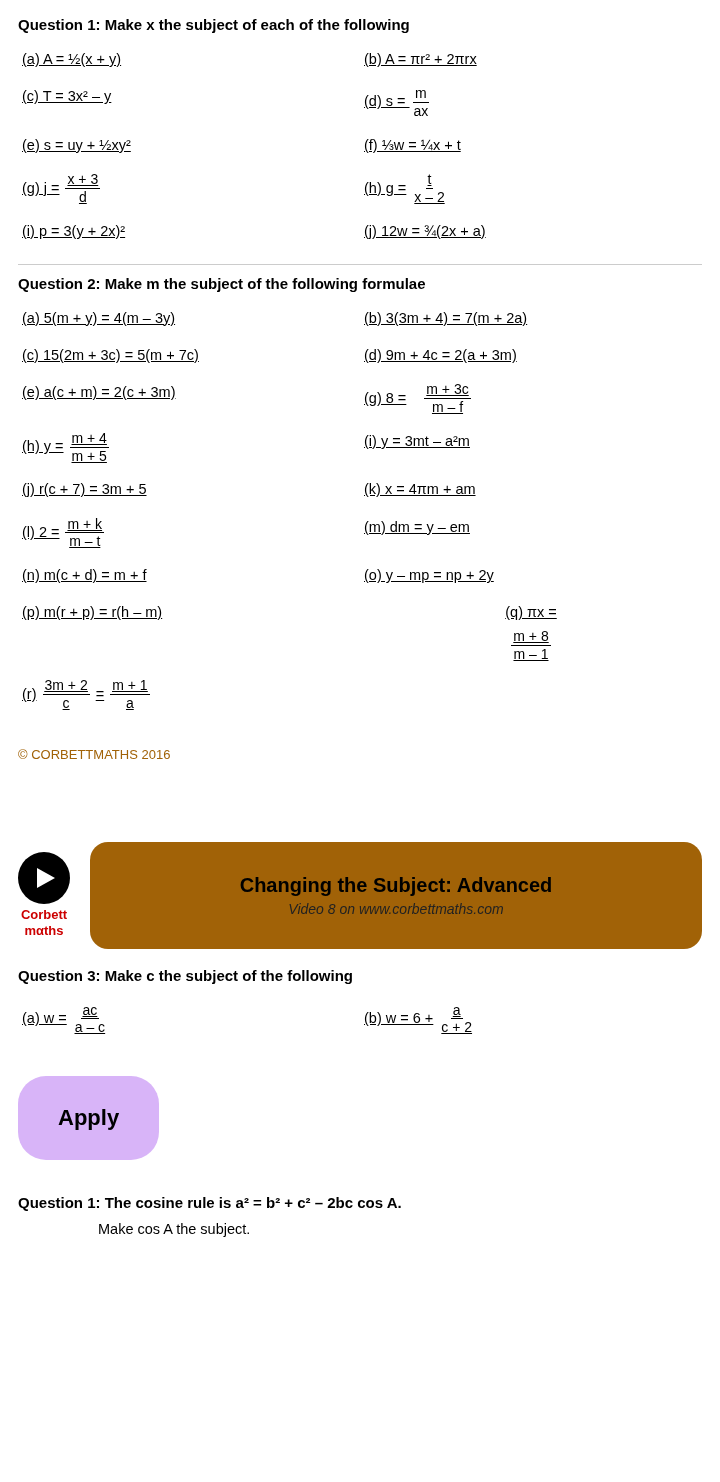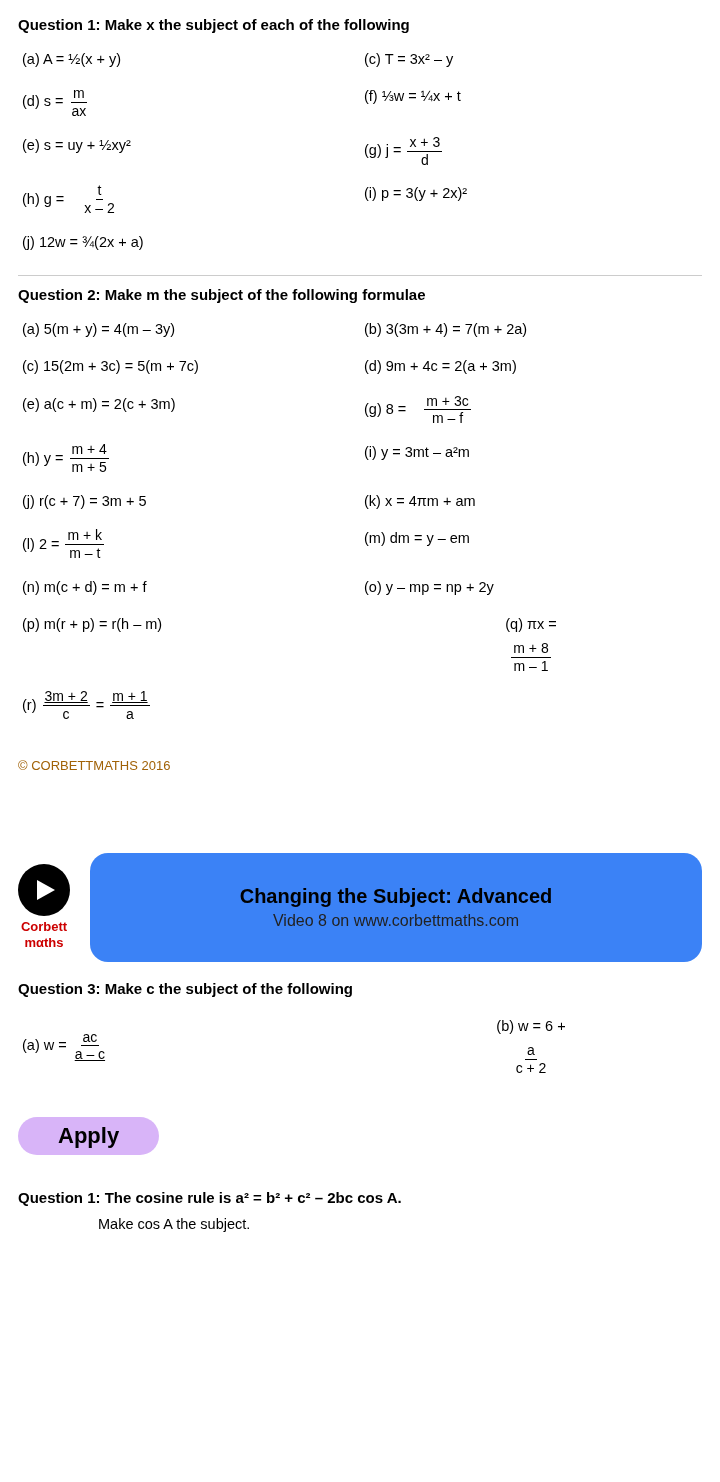--- a/index.html
+++ b/index.html
@@ -19,20 +19,21 @@
     .problems-grid {
       display: grid;
       grid-template-columns: 1fr 1fr;
       gap: 4px 0;
       margin-bottom: 10px;
     }
     .problem {
       padding: 5px 4px;
       font-size: 14.5px;
       line-height: 1.6;
+      text-decoration: underline;
     }
     .fraction {
       display: inline-flex;
       flex-direction: column;
       align-items: center;
       vertical-align: middle;
       font-size: 14px;
       line-height: 1.2;
       margin: 0 2px;
     }
@@ -94,87 +95,91 @@
     }
     .corbett-logo .logo-text {
       text-align: center;
       line-height: 1.2;
     }
     .corbett-logo .logo-text span {
       color: #c00;
     }
     .banner-box {
       flex: 1;
-      background: #3b82f6;
+      background: #a16207;
       border-radius: 18px;
       padding: 32px 20px;
       text-align: center;
     }
     .banner-title {
       font-size: 20px;
       font-weight: bold;
       color: #000;
     }
     .banner-subtitle {
-      font-size: 16px;
+      font-size: 14px;
       color: #222;
       margin-top: 4px;
+      font-style: italic;
     }
     .apply-btn {
       display: inline-block;
       background: #d8b4f8;
       border-radius: 28px;
-      padding: 6px 40px;
+      padding: 29px 40px;
       font-size: 22px;
       font-weight: bold;
       color: #000;
       margin: 18px 0 20px 0;
       cursor: pointer;
       border: none;
     }
   </style>
 </head>
 <body>
 
 <div class="question-header">
   <strong>Question 1:   Make x the subject of each of the following</strong>
 </div>
 
 <div class="problems-grid">
 
   <div class="problem">
     <span>(a)  A = ½(x + y)</span>
   </div>
+  <div class="problem">
+    <span>(b)  A = πr² + 2πrx</span>
+  </div>
 
   <div class="problem">
     <span>(c)  T = 3x² – y</span>
   </div>
   <div class="problem">
     <span>(d)  s = </span>
     <span class="fraction">
       <span class="num">m</span>
       <span class="den">ax</span>
     </span>
   </div>
 
   <div class="problem">
+    <span>(e)  s = uy + ½xy²</span>
+  </div>
+  <div class="problem">
     <span>(f)  ⅓w = ¼x + t</span>
-  </div>
-  <div class="problem">
-    <span>(e)  s = uy + ½xy²</span>
   </div>
 
   <div class="problem" style="display:flex;align-items:center;gap:4px;padding:5px 4px;">
     <span>(g)  j = </span>
     <span class="fraction">
       <span class="num">x + 3</span>
       <span class="den">d</span>
     </span>
   </div>
-  <div class="problem" style="display:flex;align-items:center;gap:16px;padding:5px 4px;">
+  <div class="problem" style="display:flex;align-items:center;gap:4px;padding:5px 4px;">
     <span>(h)  g = </span>
     <span class="fraction">
       <span class="num">t</span>
       <span class="den">x – 2</span>
     </span>
   </div>
 
   <div class="problem">
     <span>(i)  p = 3(y + 2x)²</span>
   </div>
@@ -300,21 +305,21 @@
 </div>
 
 <div class="problems-grid">
   <div class="problem" style="display:flex;align-items:center;gap:4px;padding:8px 4px;">
     <span>(a)  w = </span>
     <span class="fraction">
       <span class="num">ac</span>
       <span class="den"><u>a – c</u></span>
     </span>
   </div>
-  <div class="problem" style="display:flex;align-items:center;gap:4px;padding:8px 4px;flex-direction:column;">
+  <div class="problem" style="display:flex;align-items:center;gap:4px;padding:8px 4px;">
     <span>(b)    w = 6 + </span>
     <span class="fraction">
       <span class="num">a</span>
       <span class="den">c + 2</span>
     </span>
   </div>
 </div>
 
 <div style="margin: 14px 0;">
   <button class="apply-btn">Apply</button>

